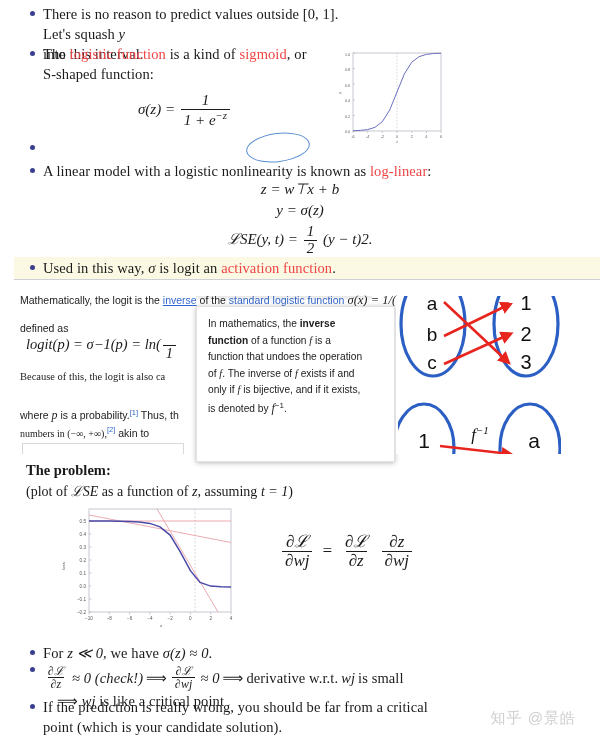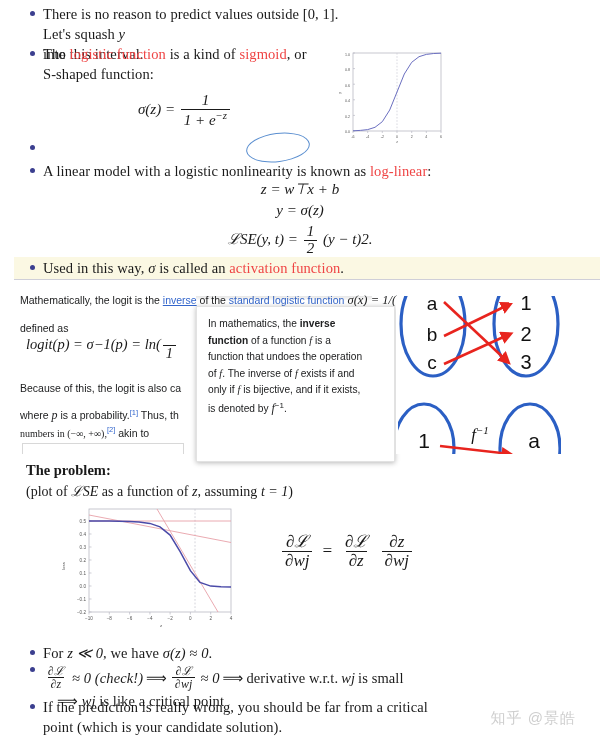--- a/index.html
+++ b/index.html
@@ -174,38 +174,38 @@
     <span class="frac">
       <span class="num math">1</span>
       <span class="den math">2</span>
     </span>
     <span class="math">(y − t)2.</span>
   </div>
 
   <div class="hl" style="left:14px;top:257px;width:646px;height:22px;"></div>
   <div class="bul" style="left:30px;top:258px;width:420px;">
     <span class="dot"></span>
-    <span class="btxt"><span>Used in this way, </span><span class="math">σ</span><span> is called an </span><span class="blue">activation function</span><span>.</span></span>
+    <span class="btxt"><span>Used in this way, </span><span class="math">σ</span><span> is logit an </span><span class="blue">activation function</span><span>.</span></span>
   </div>
 
   <div class="wiki" style="left:20px;top:290px;width:575px;">
     <span>Mathematically, the logit is the </span><span class="u">inverse</span><span> of the </span><span style="color:#3366cc">standard logistic function</span><span class="wiki-serif" style="font-size:12.5px"> σ(x) = 1/(1 + e</span><sup class="wiki-serif" style="font-size:8px">−x</sup><span>), so the logit is</span>
   </div>
   <div class="wiki" style="left:20px;top:320px;">
     <span>defined as</span>
   </div>
 
   <div style="position:absolute;left:26px;top:330px;font-size:14.5px;">
     <span class="math">logit(p) = σ−1(p) = ln(</span><span class="frac">
         <span class="num">&nbsp;&nbsp;</span>
         <span class="den math">1</span>
       </span>
   </div>
 
-  <div class="wiki" style="left:20px;top:380px;">
+  <div class="wiki" style="left:20px;top:368px;font-family:Liberation Serif, serif;">
     <span>Because of this, the logit is also ca</span>
   </div>
   <div class="wiki" style="left:20px;top:406px;">
     <span>where </span><span class="wiki-serif" style="font-size:12px">p</span><span> is a probability.</span><span class="ref">[1]</span><span> Thus, th</span>
   </div>
   <div class="wiki" style="left:20px;top:424px;">
     <span class="wiki-serif" style="font-size:10px;font-style:normal">numbers in (−∞, +∞),</span><span class="ref">[2]</span><span> akin to</span>
   </div>
 
   <div style="position:absolute;left:22px;top:443px;width:160px;height:10px;border:1px solid #d8d8d8;border-bottom:none;"></div>

